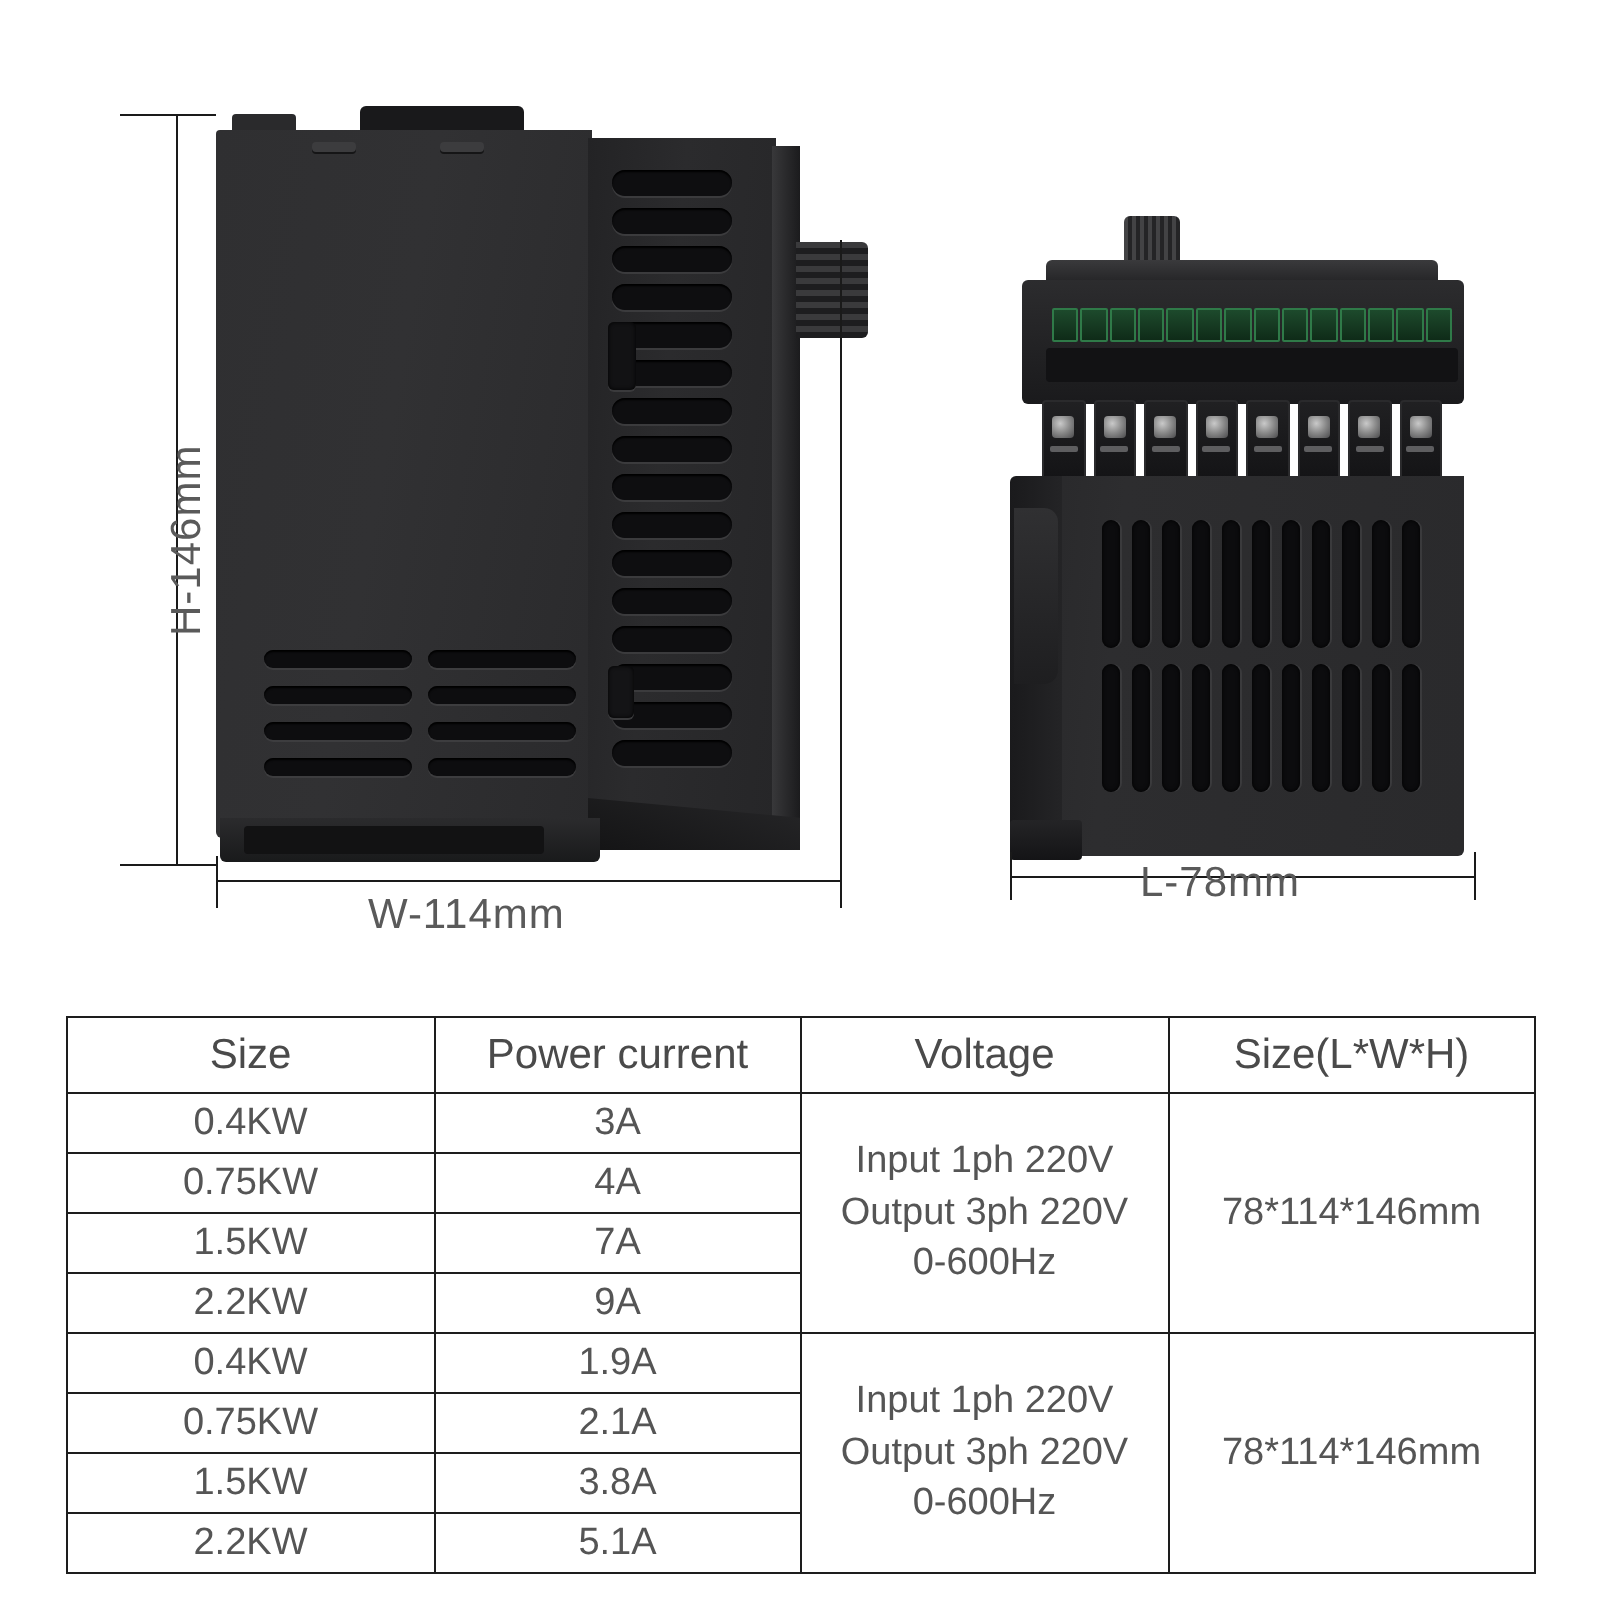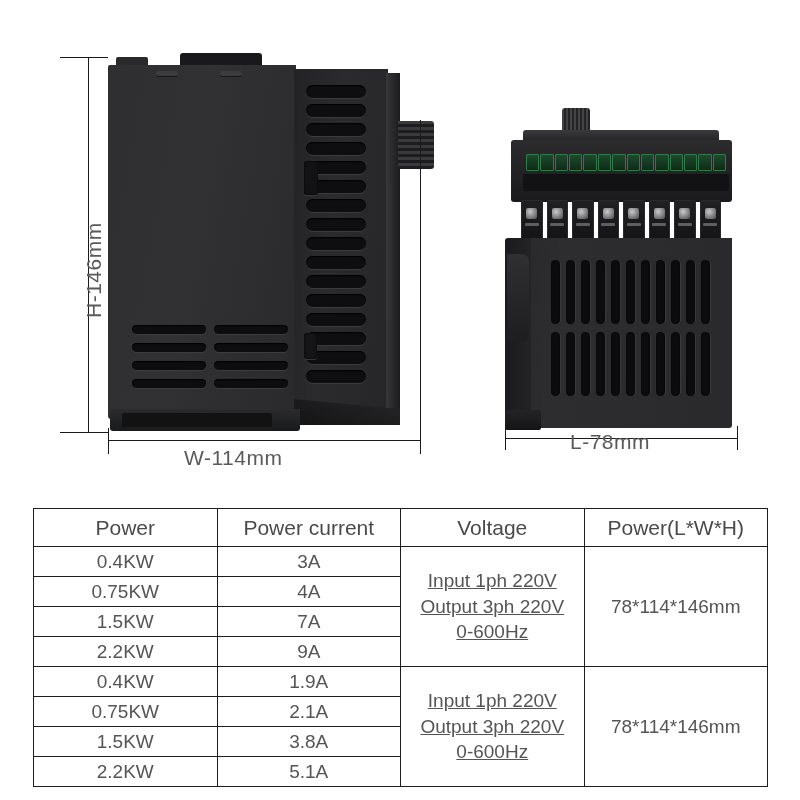--- a/index.html
+++ b/index.html
@@ -314,21 +314,21 @@
     height: 37px;
     font-size: 21px;
     color: #4a4a4a;
   }
   #spec-table tbody td {
     height: 29px;
     font-size: 19px;
   }
   td.col-power { width: 119px; }
   td.col-current { width: 184px; }
-  td.col-voltage { width: 217px; font-size: 19px; line-height: 1.35; text-decoration: underline; }
+  td.col-voltage { width: 217px; font-size: 19px; line-height: 1.35; }
   td.col-size { width: 215px; font-size: 19px; margin-top: 27px; }
   .vline { display: block; }
 </style>
 </head>
 <body>
 
 <div id="photo-area">
 
   <div id="unit-left">
     <div class="l-topcap"></div>
@@ -482,24 +482,24 @@
 
   <div class="dim-line dim-h" style="left:505px; top:438px; width:232px;"></div>
   <div class="dim-line dim-v" style="left:505px; top:426px; height:24px;"></div>
   <div class="dim-line dim-v" style="left:737px; top:426px; height:24px;"></div>
   <div class="dim-label" style="left:570px; top:430px;">L-78mm</div>
 </div>
 
 <table id="spec-table">
   <thead>
     <tr>
-      <th class="col-power">Power</th>
+      <th class="col-power">Size</th>
       <th class="col-current">Power current</th>
       <th class="col-voltage">Voltage</th>
-      <th class="col-size">Power(L*W*H)</th>
+      <th class="col-size">Size(L*W*H)</th>
     </tr>
   </thead>
   <tbody>
 
     <tr>
       <td class="col-power">0.4KW</td>
       <td class="col-current">3A</td>
       <td class="col-voltage" rowspan="4">
         <span class="vline">Input 1ph 220V</span>
         <span class="vline">Output 3ph 220V</span>

